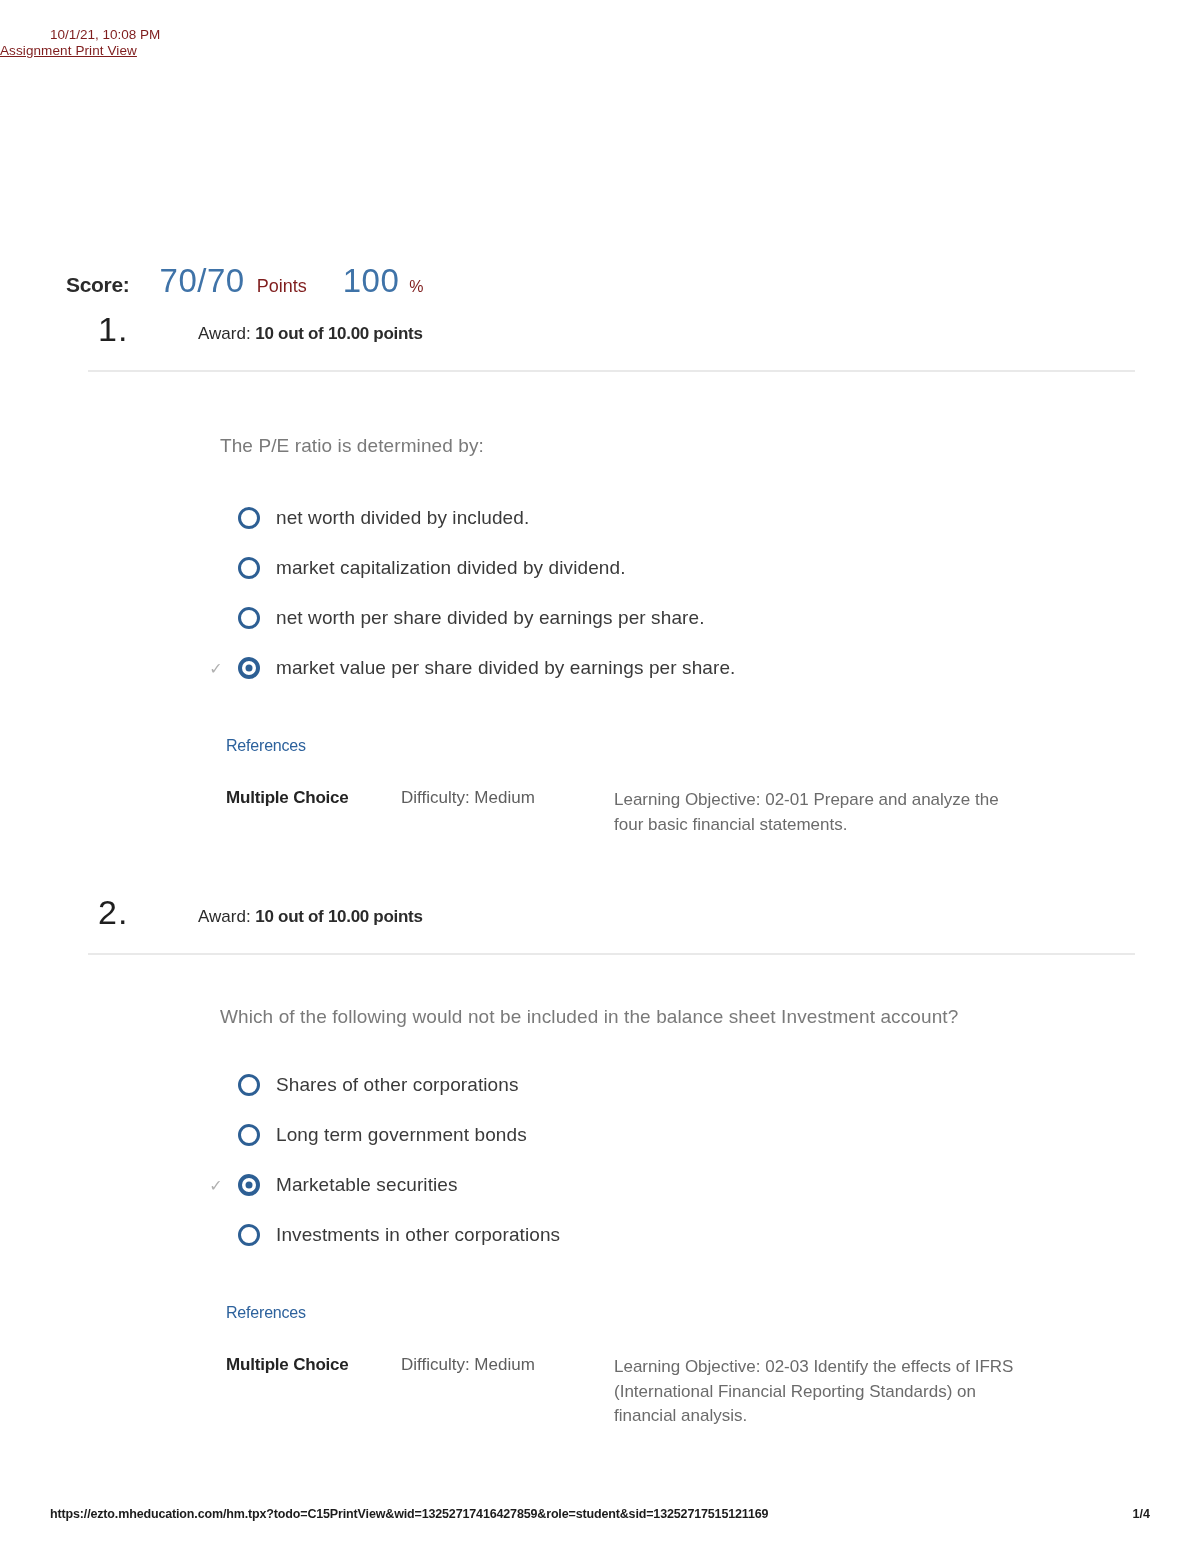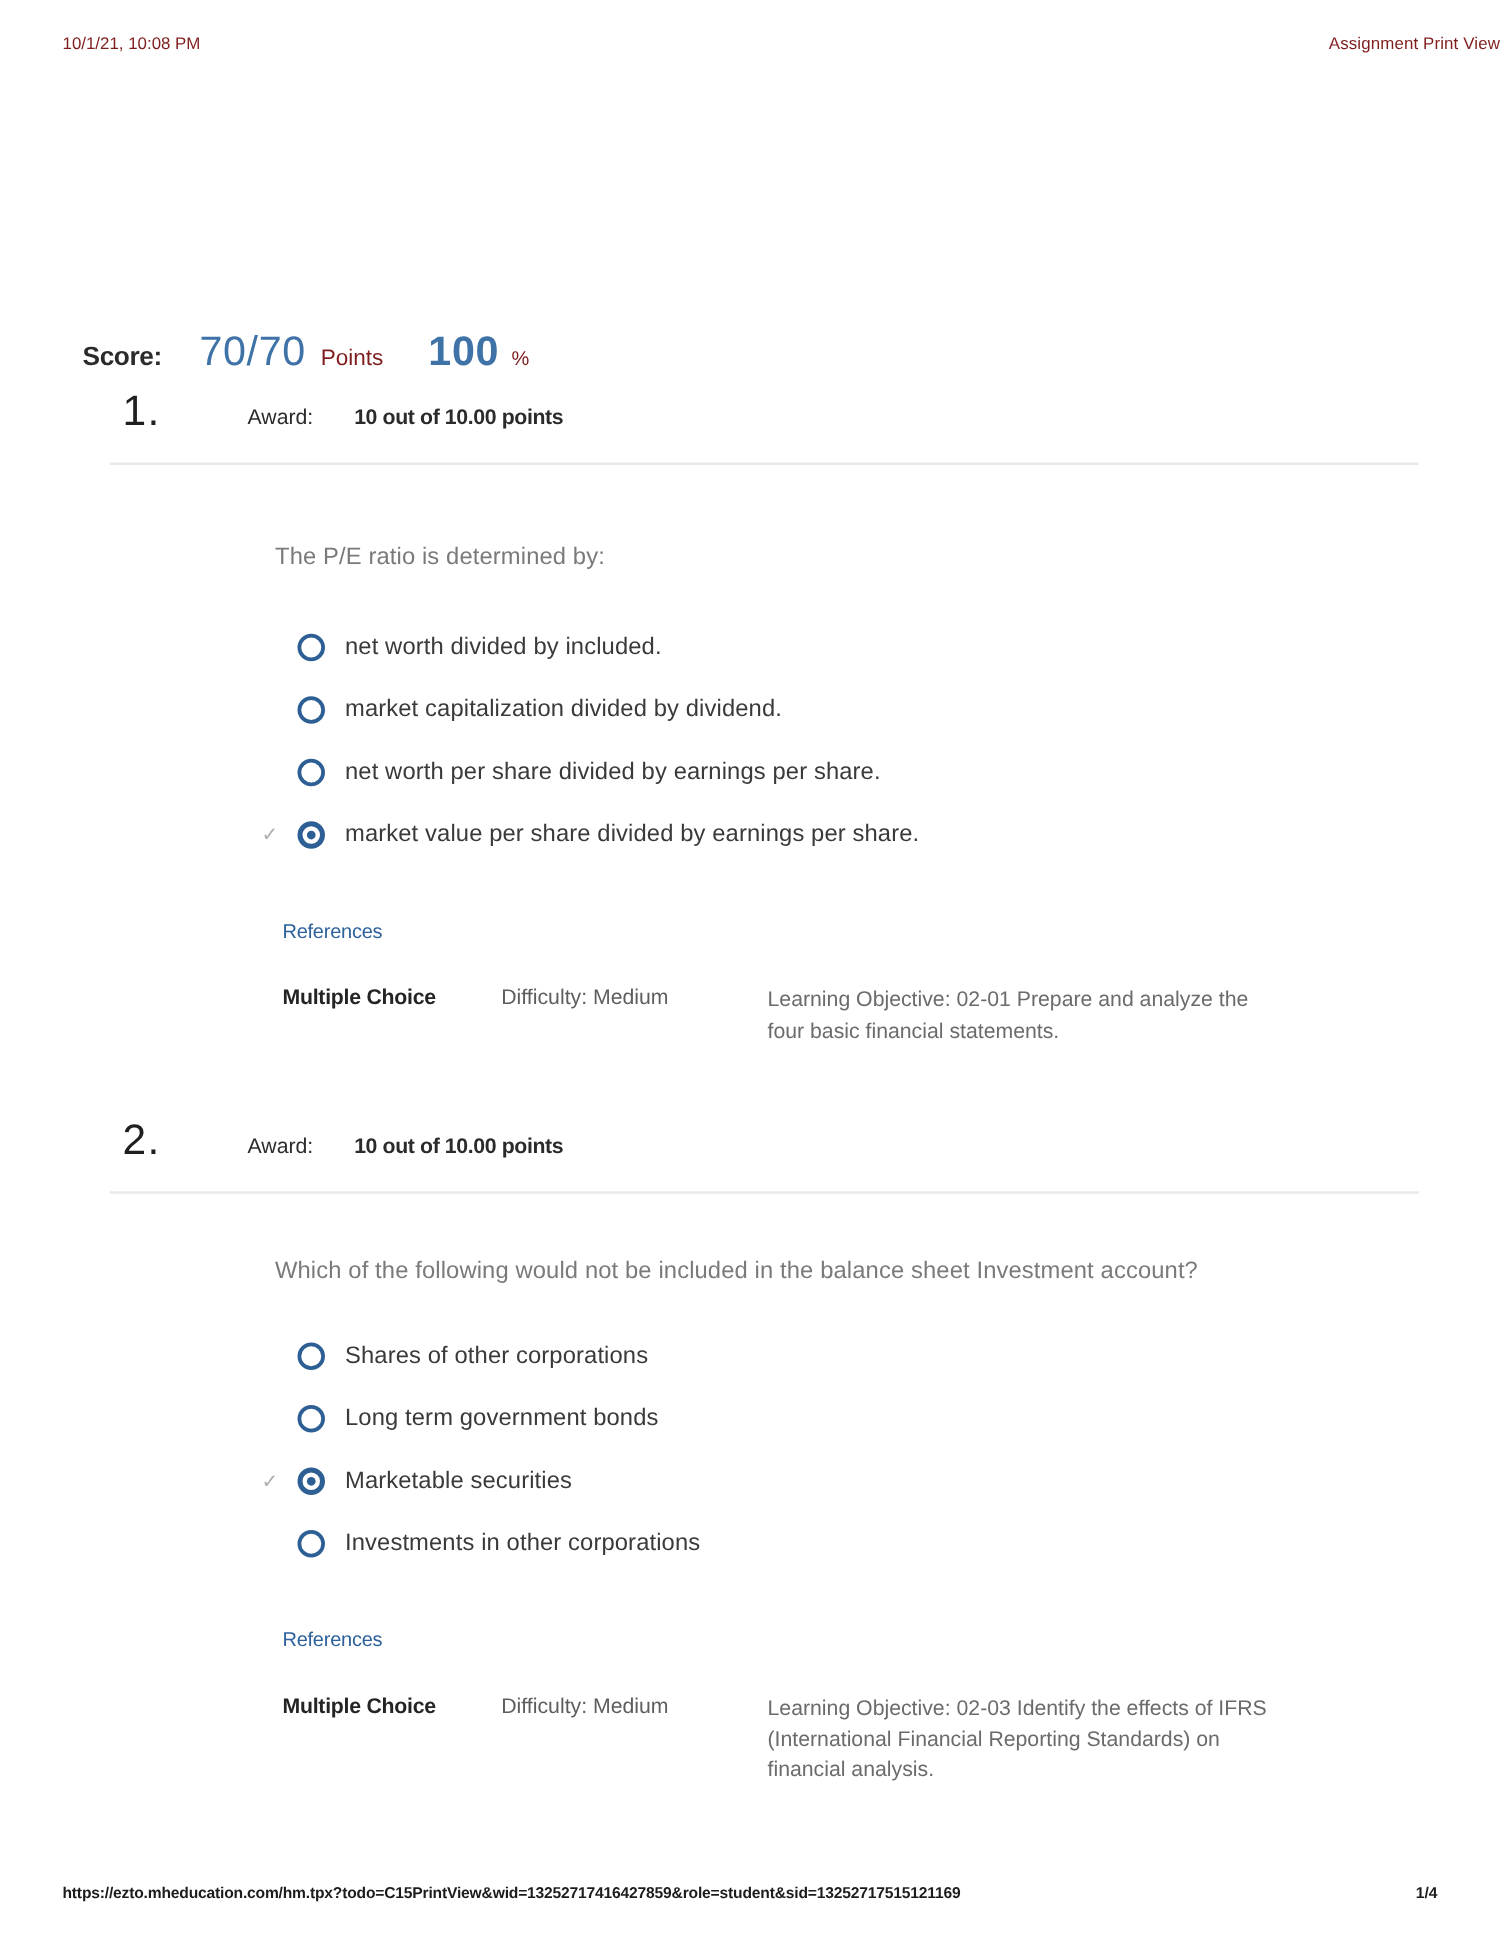--- a/index.html
+++ b/index.html
@@ -27,24 +27,25 @@
   }
   .print-header .ph-date {
     position: absolute;
     left: 50px;
     top: 0;
     white-space: nowrap;
   }
   .print-header .ph-title {
     position: absolute;
     left: 0;
-    top: 0;
-    width: 1200px;
-    text-align: right;
+    top: 16px;
+    width: 1200px;
+    text-align: left;
     letter-spacing: .1px;
+    text-decoration: underline;
   }
 
   .print-footer {
     position: absolute;
     bottom: 28px;
     left: 0;
     width: 1200px;
     height: 18px;
     font-size: 12.5px;
     color: #1c1c1c;
@@ -90,21 +91,21 @@
     font-size: 33px;
     color: #3f73a8;
     margin-left: 30px;
     letter-spacing: .5px;
   }
   .score-unit {
     font-size: 18px;
     color: #7f1d1d;
     margin-left: 12px;
   }
-  .score-big.pct-num { margin-left: 36px; font-weight: bold; }
+  .score-big.pct-num { margin-left: 36px; }
   .score-unit.pct-sym { margin-left: 10px; font-size: 16px; }
 
   
   .question { position: absolute; left: 0; width: 1200px; }
   #q1 { top: 310px; }
   #q2 { top: 893px; }
 
   .q-head {
     position: relative;
     height: 56px;
@@ -117,21 +118,21 @@
     color: #1f1f1f;
     letter-spacing: 1px;
   }
   .q-award {
     position: absolute;
     left: 198px;
     top: 14px;
     font-size: 17px;
     color: #2b2b2b;
   }
-  .q-award b { font-weight: bold; letter-spacing: -.3px; margin-left: 28px; }
+  .q-award b { font-weight: bold; letter-spacing: -.3px; }
 
   .q-rule {
     position: absolute;
     left: 88px;
     width: 1047px;
     height: 2px;
     background: #e9e9e9;
   }
   #q1 .q-rule { top: 60px; }
   #q2 .q-rule { top: 60px; }

